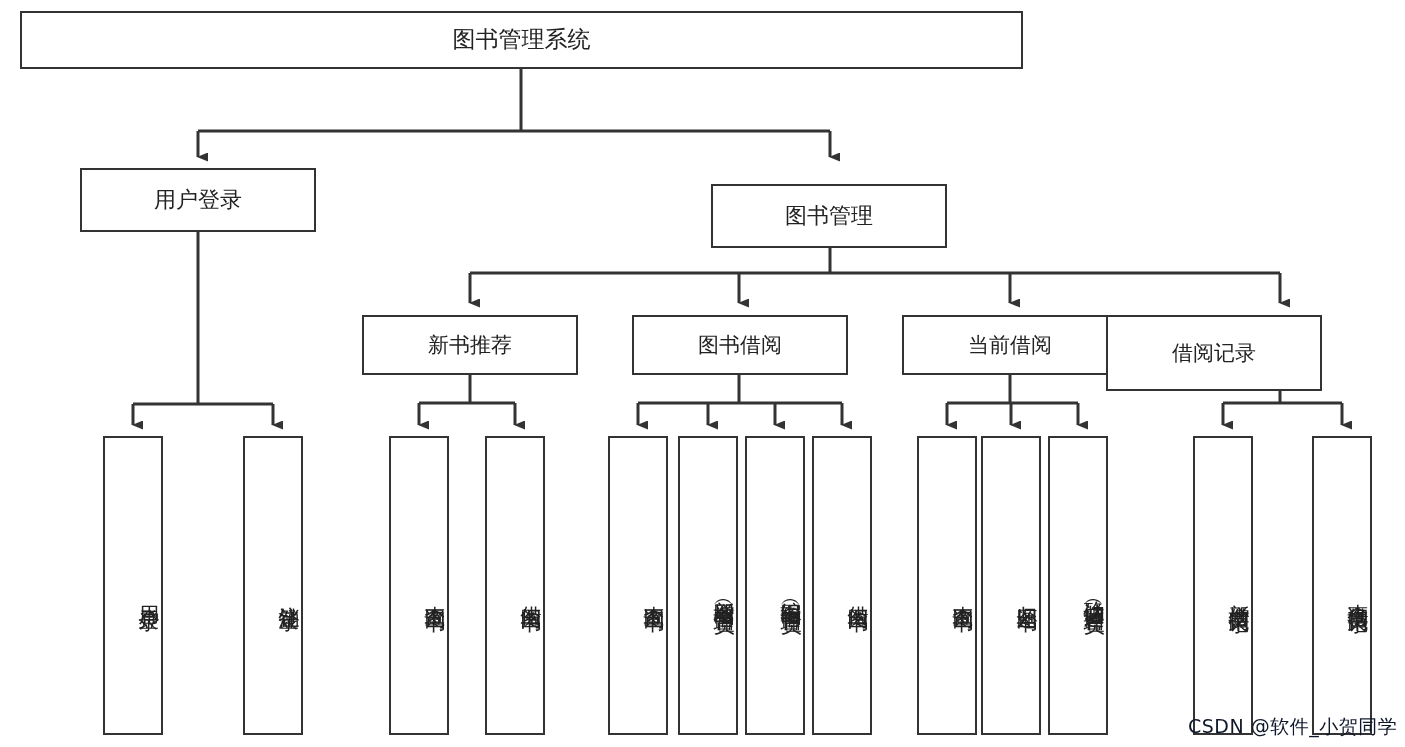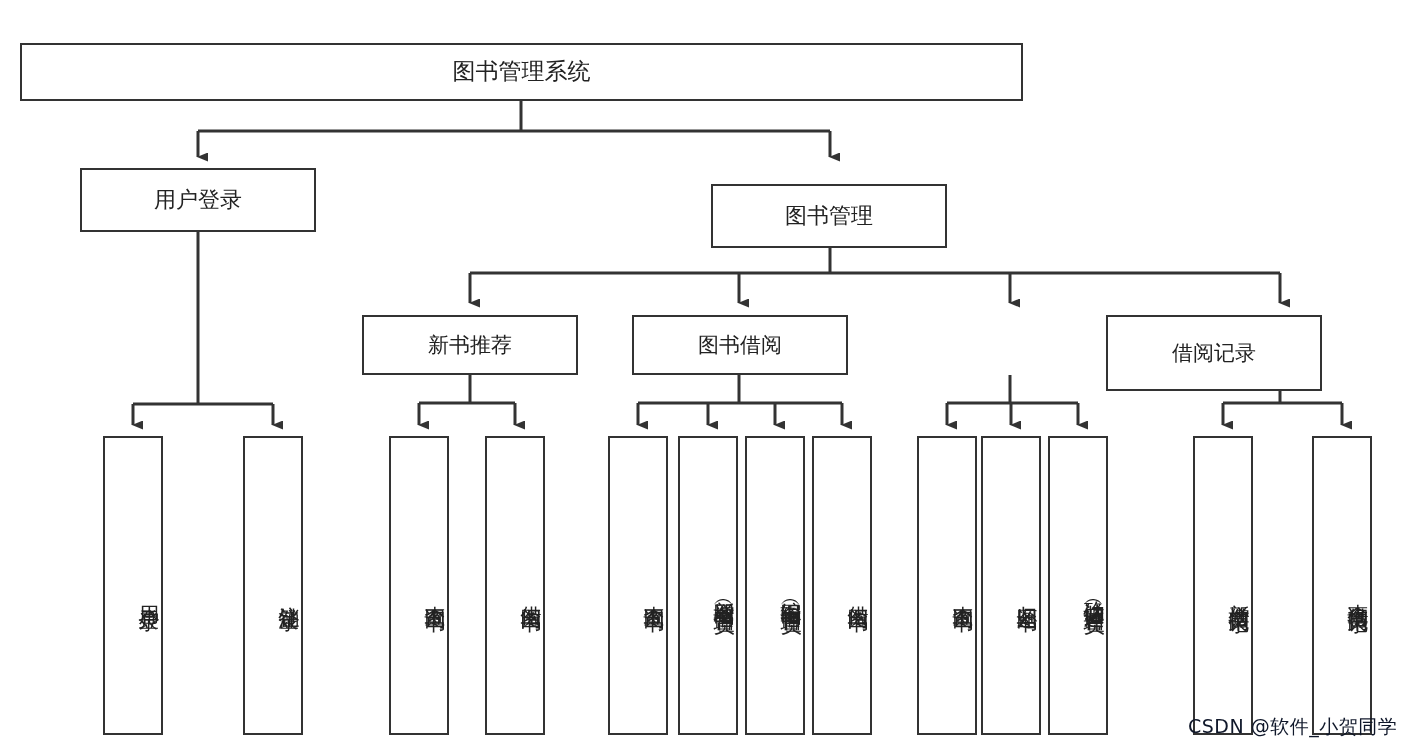--- a/index.html
+++ b/index.html
@@ -30,21 +30,20 @@
     border: 2px solid #333333;
     background: #ffffff;
     display: flex;
     align-items: center;
     justify-content: center;
     color: #222222;
     line-height: 1.18;
   }
   .node.root {
     font-size: 23px;
-    margin-top: 32px;
   }
   .node.l2 {
     font-size: 22px;
   }
   .node.l3 {
     font-size: 21px;
   }
   .node.leaf {
     font-size: 21px;
     writing-mode: vertical-rl;
@@ -134,20 +133,23 @@
   <div class="node l2" style="left:711px; top:184px; width:236px; height:64px;">
     <span>图书管理</span>
   </div>
 
   <div class="node l3" style="left:632px; top:315px; width:216px; height:60px;">
     <span>图书借阅</span>
   </div>
   <div class="node l3" style="left:362px; top:315px; width:216px; height:60px;">
     <span>新书推荐</span>
   </div>
+  <div class="node l3" style="left:902px; top:315px; width:216px; height:60px;">
+    <span>当前借阅</span>
+  </div>
   <div class="node l3" style="left:1106px; top:315px; width:216px; height:76px;">
     <span>借阅记录</span>
   </div>
 
   <div class="node leaf" style="left:103px; top:436px; width:60px; height:299px;">
     <span class="leaf-label">用户登录</span>
   </div>
   <div class="node leaf" style="left:243px; top:436px; width:60px; height:299px;">
     <span class="leaf-label">注销登录</span>
   </div>

